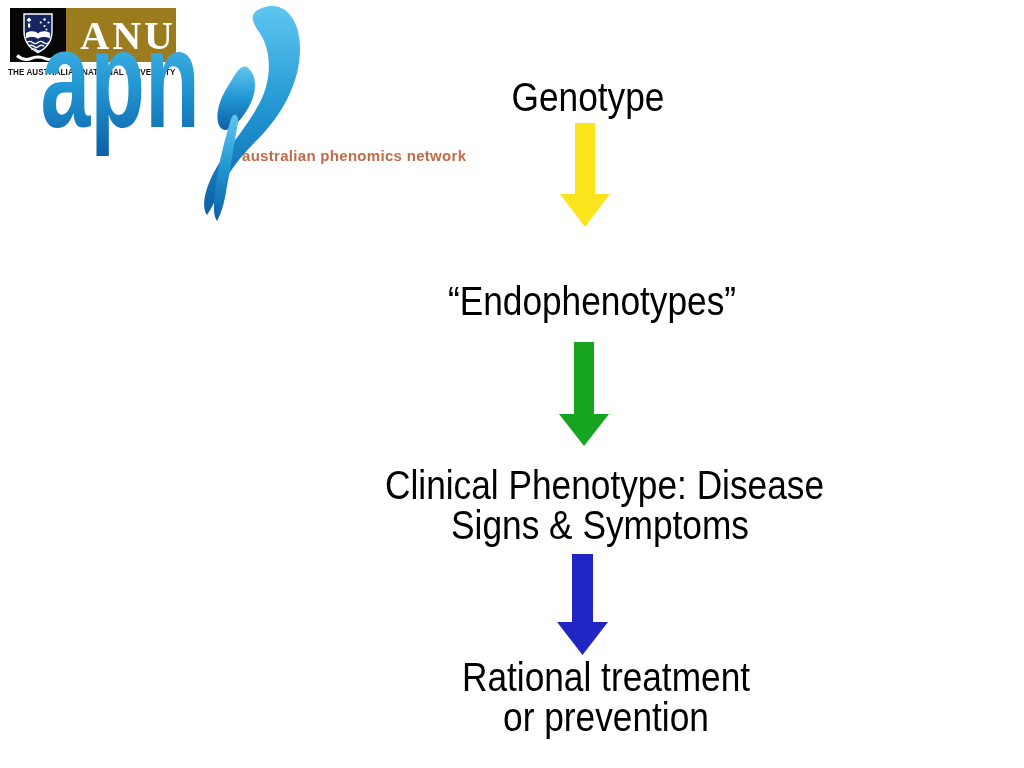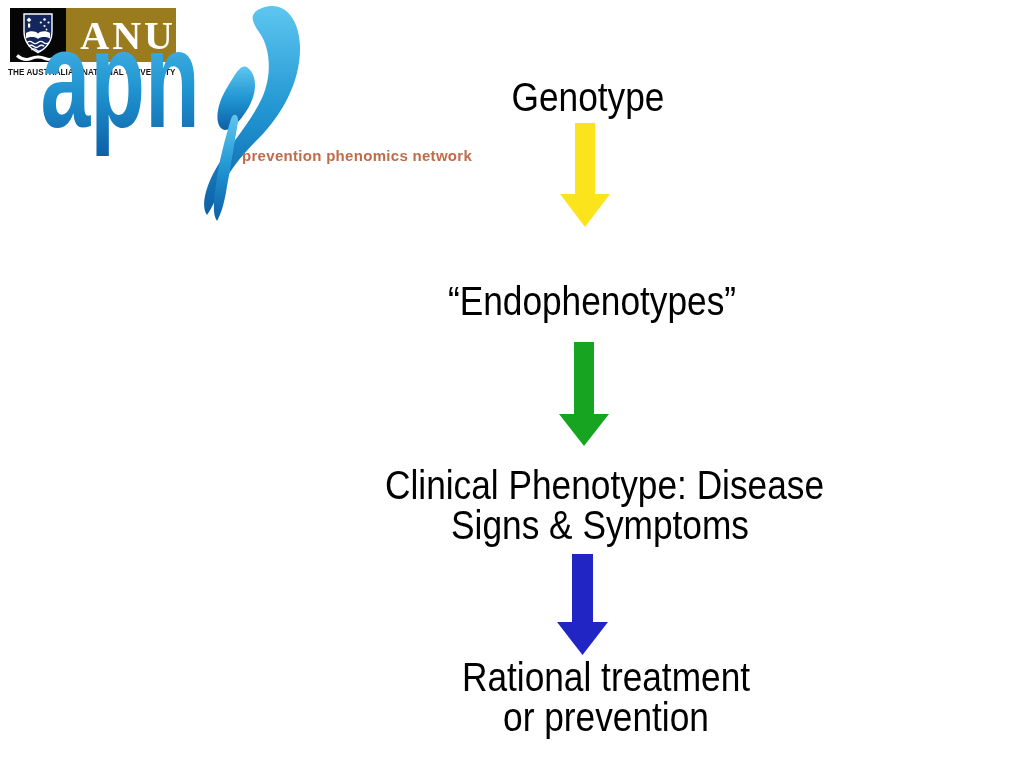--- a/index.html
+++ b/index.html
@@ -100,21 +100,21 @@
         </linearGradient>
       </defs>
       <path fill="url(#swirlGrad)" d="M76,8 C98,0 113,18 114,46 C115,80 97,114 72,139 C56,155 42,172 33,192
                C29,201 25,209 21,215 C15,207 19,190 27,174 C41,147 63,126 76,98
                C86,76 85,48 73,32 C66,22 62,13 76,8 Z"></path>
       <path fill="url(#swirlGrad)" d="M62,68 C72,76 71,94 61,110 C51,126 40,135 34,127
                C28,118 33,100 42,86 C49,75 55,62 62,68 Z"></path>
       <path fill="url(#swirlGrad)" d="M52,122 C48,144 45,166 41,186 C39,200 36,212 31,221
                C26,214 28,199 30,185 C33,161 39,139 45,119 C47,112 53,114 52,122 Z"></path>
     </svg>
-    <div class="apn-tagline" style="color: rgb(192, 108, 74);">prevention phenomics network</div>
+    <div class="apn-tagline" style="color: rgb(192, 108, 74);">australian phenomics network</div>
   </div>
 
   <div class="node node-genotype">
     <span>Genotype</span>
   </div>
 
   <svg class="arrow arrow-1" width="50" height="104">
     <polygon points="15,0 35,0 35,71 50,71 25,104 0,71 15,71" fill="#fbe41c"></polygon>
   </svg>
 

